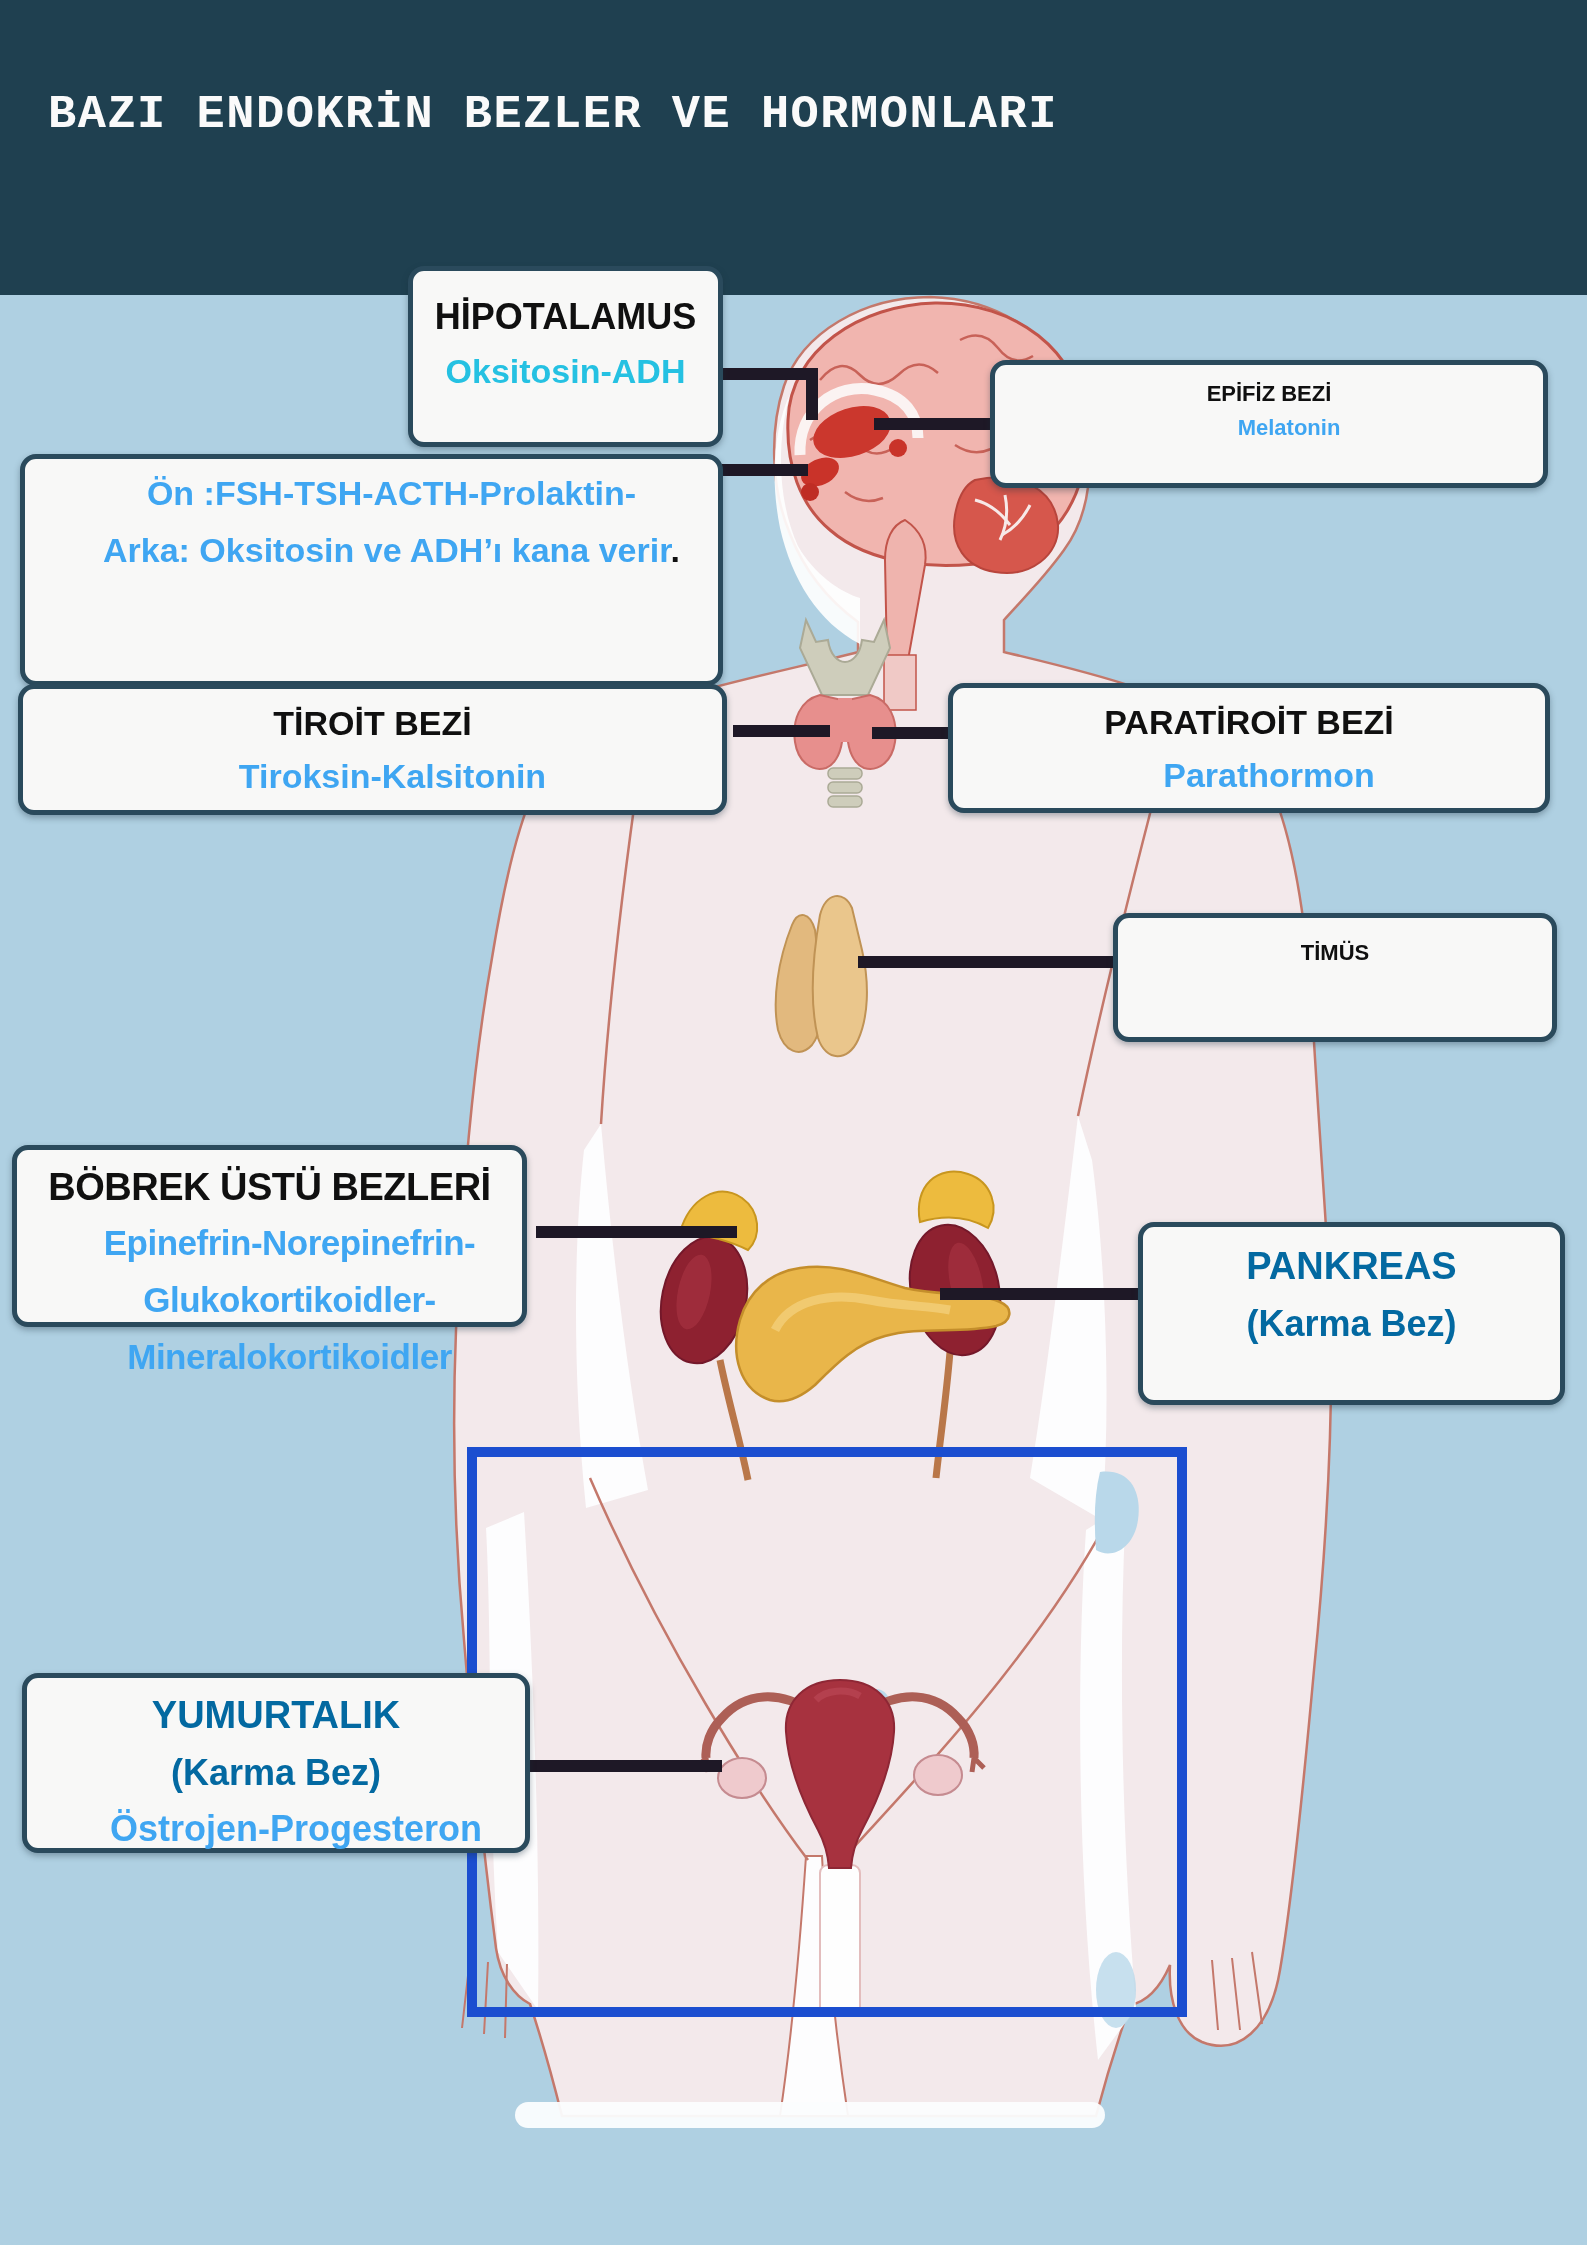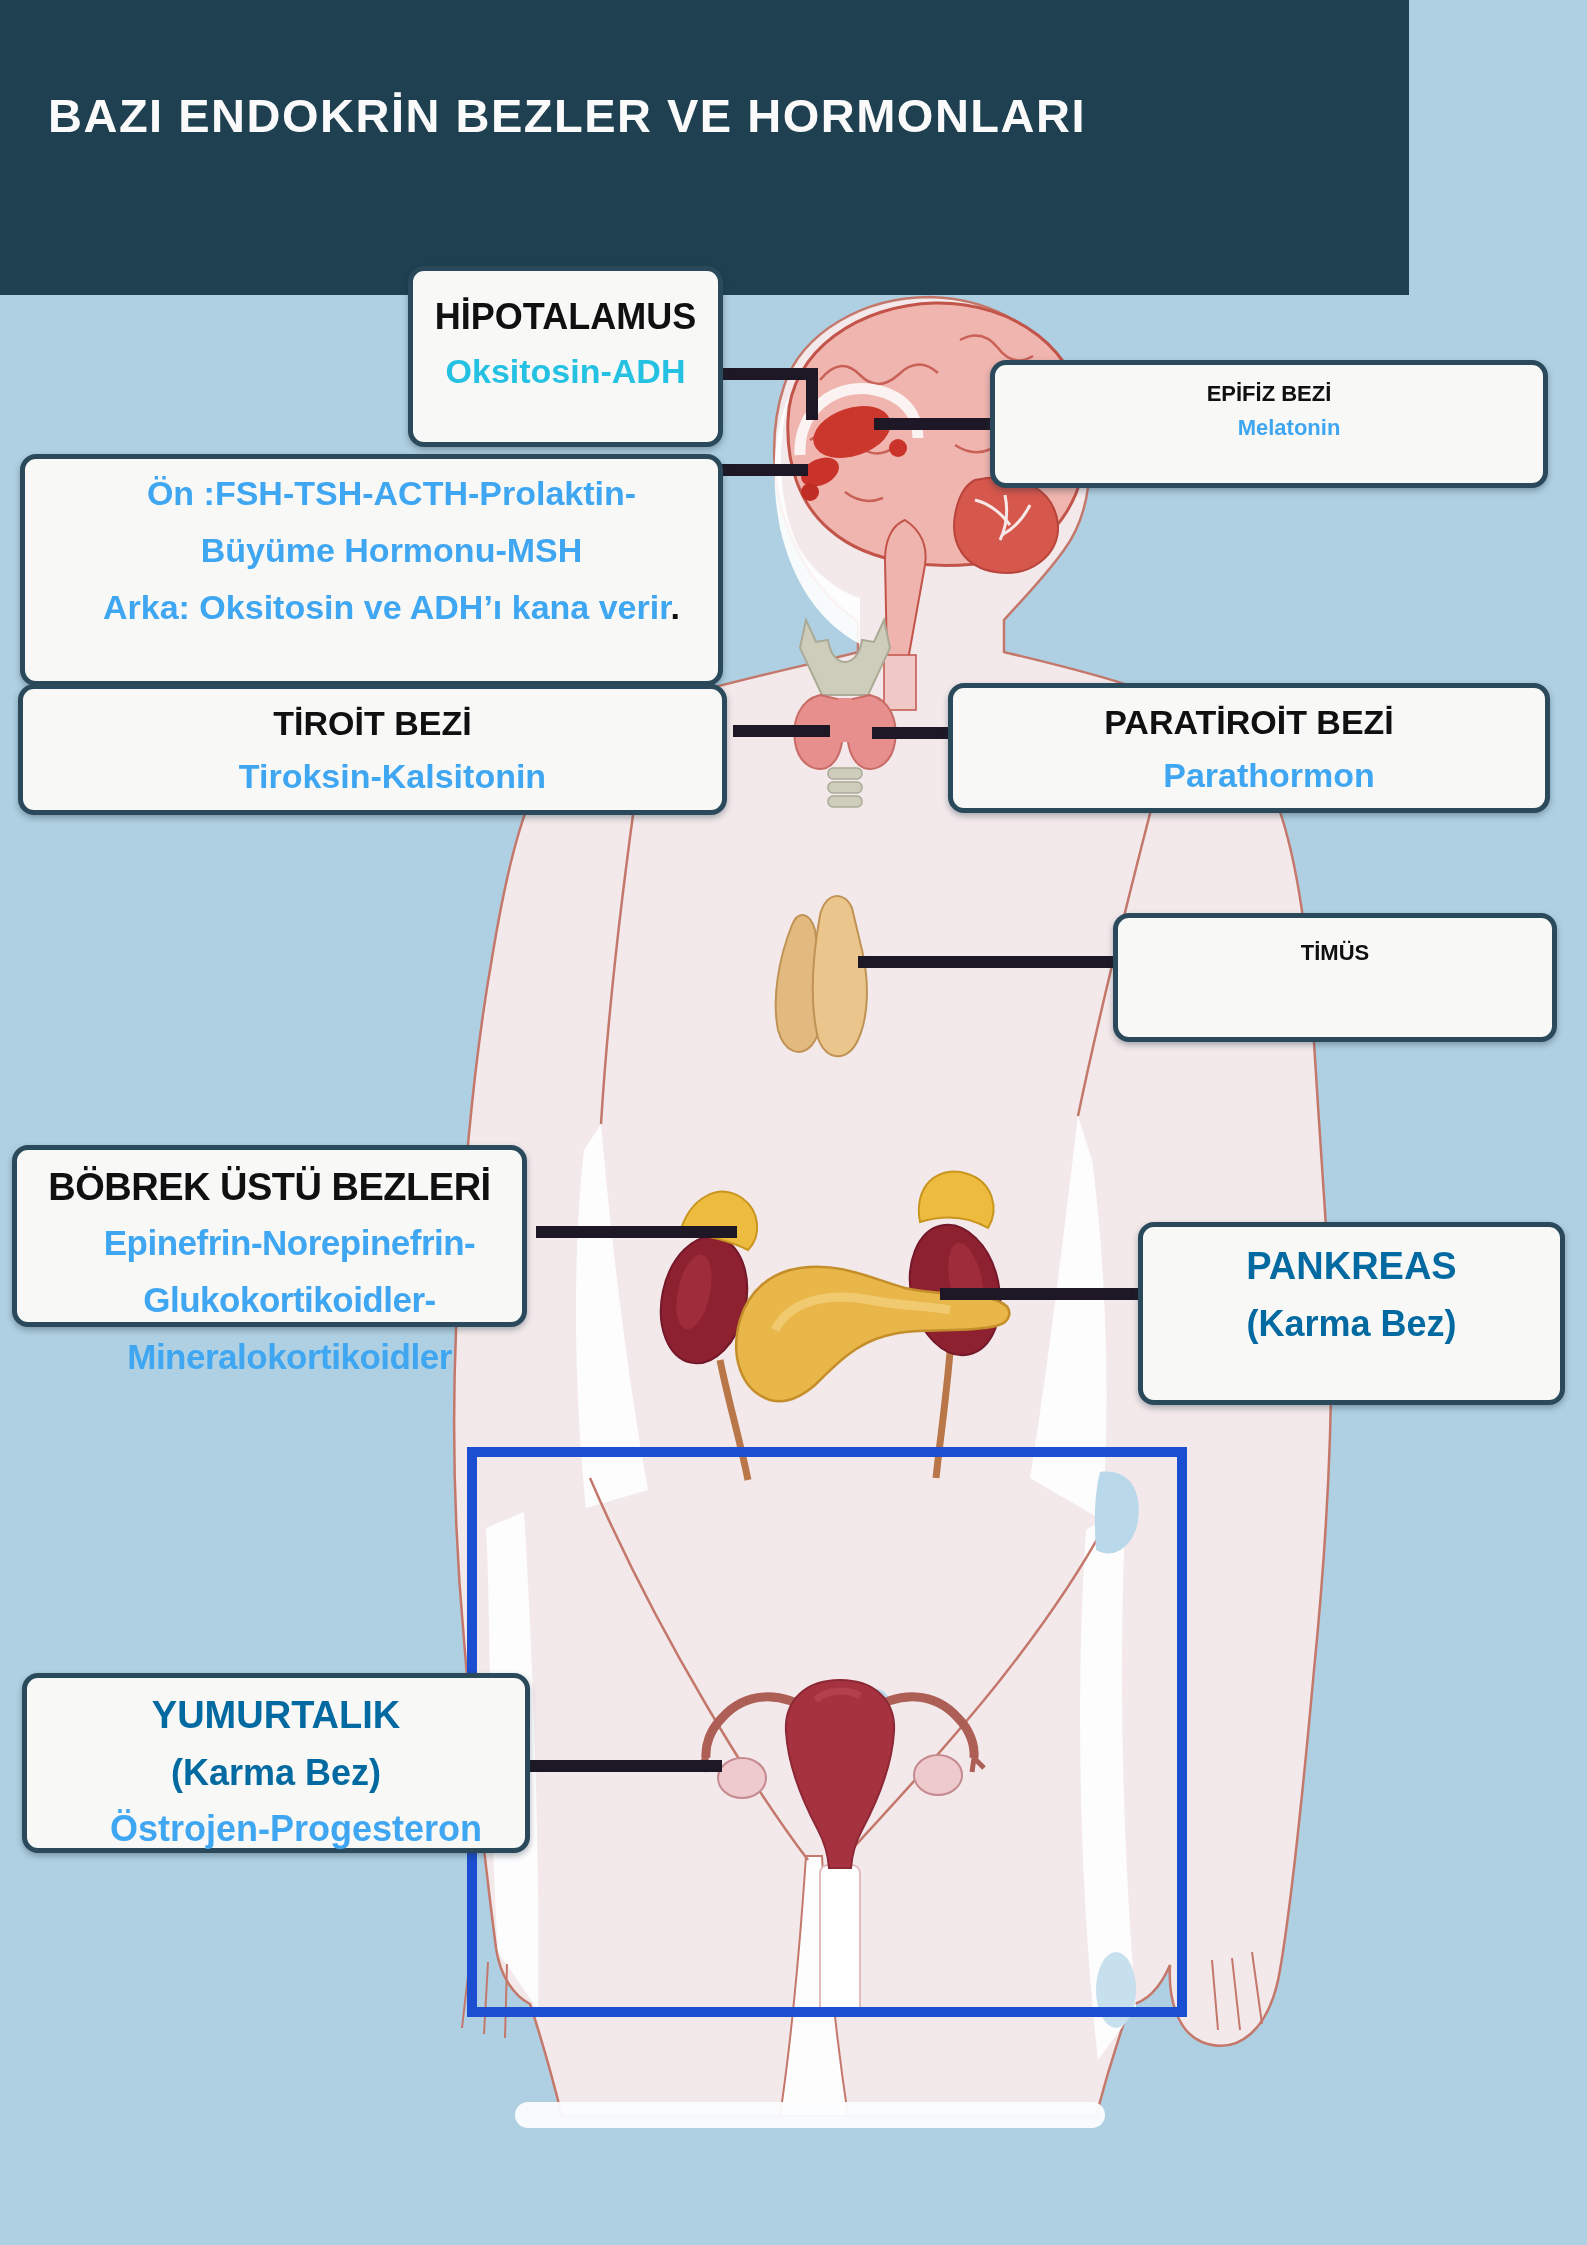--- a/index.html
+++ b/index.html
@@ -2,22 +2,23 @@
 <html><head>
 <meta charset="utf-8">
 <style>
   html,body{margin:0;padding:0;background:#8fb3c9;}
   .canvas{
     position:relative; width:1587px; height:2245px;
     background:#AFD0E2; overflow:hidden;
     font-family:"Liberation Sans", sans-serif;
   }
   .header{
-    position:absolute; left:0; top:0; width:1409px; height:295px;
+    position:absolute; left:0; top:0; width:1587px; height:295px;
     background:#1F4050;
+    font-family:Liberation Mono, monospace;
   }
   .header h1{
     position:absolute; left:48px; top:88px; margin:0;
     font-size:47px; font-weight:bold; color:#FAFAFA; letter-spacing:1.5px;
     white-space:nowrap;
   }
   .figure{position:absolute; left:0; top:0; width:1587px; height:2245px;}
   .label{
     position:absolute; box-sizing:border-box;
     background:#F8F8F7; border:5px solid #2A4A5C; border-radius:16px;
@@ -209,21 +210,20 @@
     <div class="t-cyan fs34 nowrap">Oksitosin-ADH</div>
   </div>
 
   <div class="label box-epifiz">
     <div class="title t-black fs33 nowrap">EPİFİZ BEZİ</div>
     <div class="t-blue fs33 nowrap">Melatonin</div>
   </div>
 
   <div class="label box-hipofiz">
     <div class="t-blue fs34 lh57 nowrap">Ön :FSH-TSH-ACTH-Prolaktin-</div>
-    <div class="t-blue fs34 lh57 nowrap">Büyüme Hormonu-MSH</div>
     <div class="t-blue fs34 lh57 nowrap"><span>Arka: Oksitosin ve ADH’ı kana verir</span><span class="t-black">.</span></div>
   </div>
 
   <div class="label box-tiroit">
     <div class="title t-black fs34 nowrap">TİROİT BEZİ</div>
     <div class="t-blue fs34 nowrap">Tiroksin-Kalsitonin</div>
   </div>
 
   <div class="label box-paratiroit">
     <div class="title t-black fs34 nowrap">PARATİROİT BEZİ</div>

